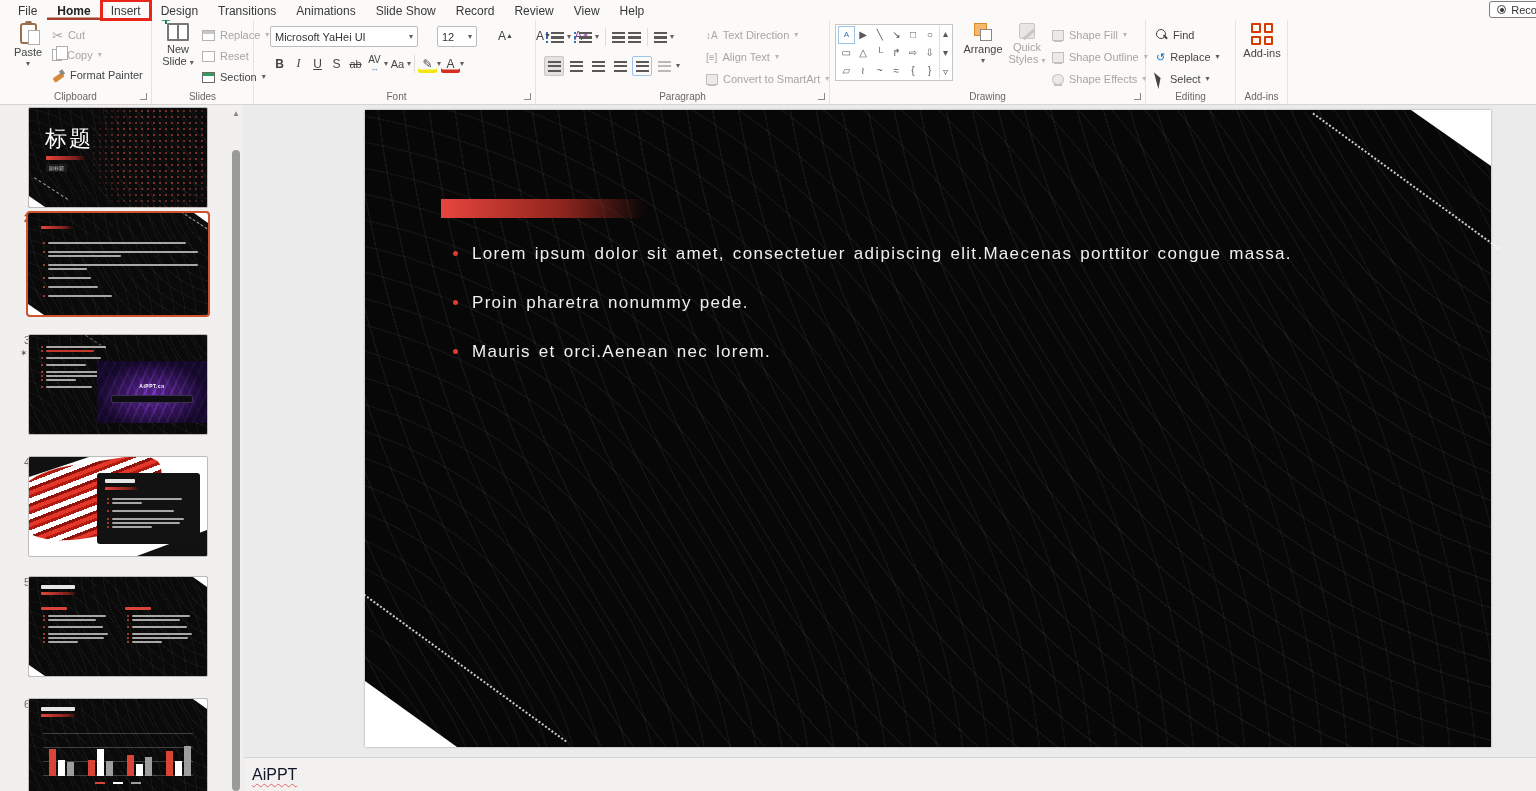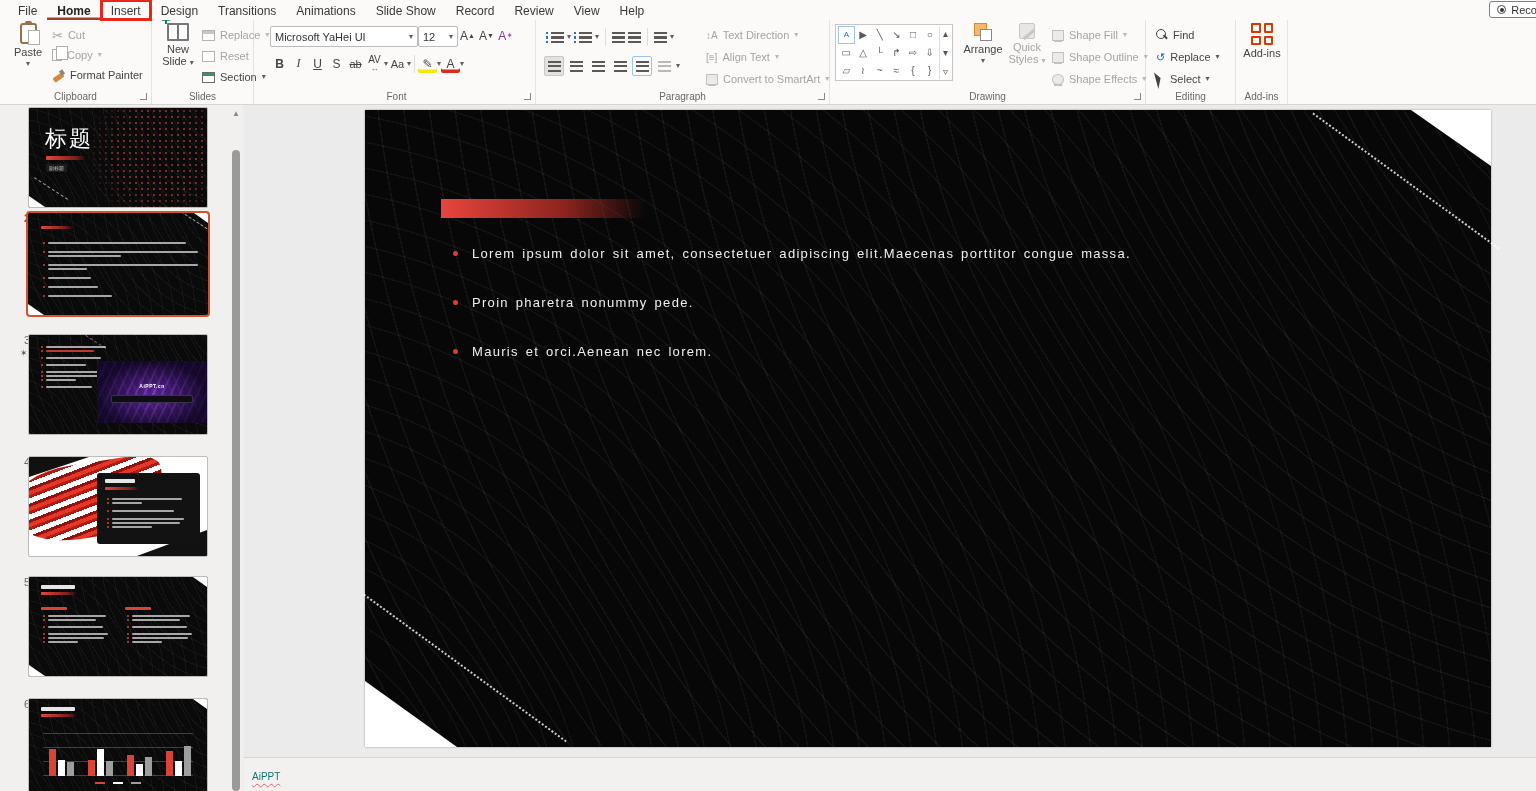--- a/index.html
+++ b/index.html
@@ -101,26 +101,26 @@
     repeating-radial-gradient(circle at 118% -25%,transparent 0 24px,rgba(255,255,255,.05) 24px 25.5px),
     repeating-radial-gradient(circle at -12% 115%,transparent 0 24px,rgba(255,255,255,.045) 24px 25.5px),#070707;
     box-shadow:0 0 2px rgba(0,0,0,.35)}
   .corner-tr{position:absolute;top:0;right:0;width:80px;height:56px;background:#fff;clip-path:polygon(0 0,100% 0,100% 100%)}
   .corner-bl{position:absolute;left:0;bottom:0;width:92px;height:66px;background:#fff;clip-path:polygon(0 0,0 100%,100% 100%)}
   .diag{position:absolute;border-top:2px dotted rgba(255,255,255,.8)}
   .diag.tr{width:230px;right:-30px;top:70px;transform:rotate(36deg)}
   .diag.bl{width:250px;left:-25px;bottom:78px;transform:rotate(36deg)}
   .redbar{position:absolute;left:76px;top:89px;width:205px;height:19px;background:linear-gradient(90deg,#e8453c,#8c241d 60%,rgba(70,12,10,0) 100%)}
   .bullets{position:absolute;left:88px;top:128px;width:960px}
-  .bullets p{position:relative;margin:0 0 18px;padding-left:19px;font-size:13px;line-height:31px;letter-spacing:1.3px;word-spacing:2px;color:#efefef}
+  .bullets p{position:relative;margin:0 0 18px;padding-left:19px;font-size:17px;line-height:31px;letter-spacing:1.3px;word-spacing:2px;color:#efefef}
   .bullets p::before{content:"";position:absolute;left:0;top:13px;width:5px;height:5px;border-radius:50%;background:#e23b2e}
 
   
   .notes{position:absolute;left:244px;right:0;top:757px;bottom:0;background:#f2f1f0;border-top:1px solid #d6d5d3;padding:8px 0 0 8px}
-  .notes span{font-size:10px;color:#0f766e;text-decoration:underline wavy #e06666 1px;text-underline-offset:3px}
+  .notes span{font-size:16px;color:#0f172a;text-decoration:underline wavy #e06666 1px;text-underline-offset:3px}
 
   
   .t1-dots{position:absolute;right:-28px;top:-30px;width:150px;height:150px;border-radius:50%;
     background-image:radial-gradient(rgba(215,75,65,.55) 1px,transparent 1.4px);background-size:6px 6px;
     -webkit-mask-image:radial-gradient(circle,#000 40%,transparent 72%);mask-image:radial-gradient(circle,#000 40%,transparent 72%)}
   .t3-img{position:absolute;right:0;top:26px;width:110px;height:62px;background:
     radial-gradient(ellipse at 50% 55%,rgba(140,60,220,.55),rgba(20,8,40,.9) 70%),
     repeating-linear-gradient(115deg,rgba(160,70,230,.7) 0 2px,transparent 2px 8px),
     repeating-linear-gradient(65deg,rgba(80,40,200,.5) 0 2px,transparent 2px 8px),#120826}
   .t3-logo{position:absolute;top:22px;left:0;right:0;text-align:center;color:#fff;font-size:5px;font-weight:bold;letter-spacing:.5px}
@@ -211,21 +211,21 @@
             <span class="bar"></span>
           </span>
           <span>Section</span>
           <span class="chev">▾</span>
         </div>
     </div>
     <div class="cap">Slides</div>
   </div>
 
   <div class="grp" style="left:258px;width:278px">
-    <div style="position:absolute;left:12px;top:6px;display:flex;gap:0">
+    <div style="position:absolute;left:12px;top:6px;display:flex;gap:19px">
       <div class="combo" style="width:148px">
           <span>Microsoft YaHei UI</span>
           <span class="chev">▾</span>
         </div>
       <div class="combo" style="width:40px">
           <span>12</span>
           <span class="chev">▾</span>
         </div>
       <div class="fbtn">
           <span>A</span>

